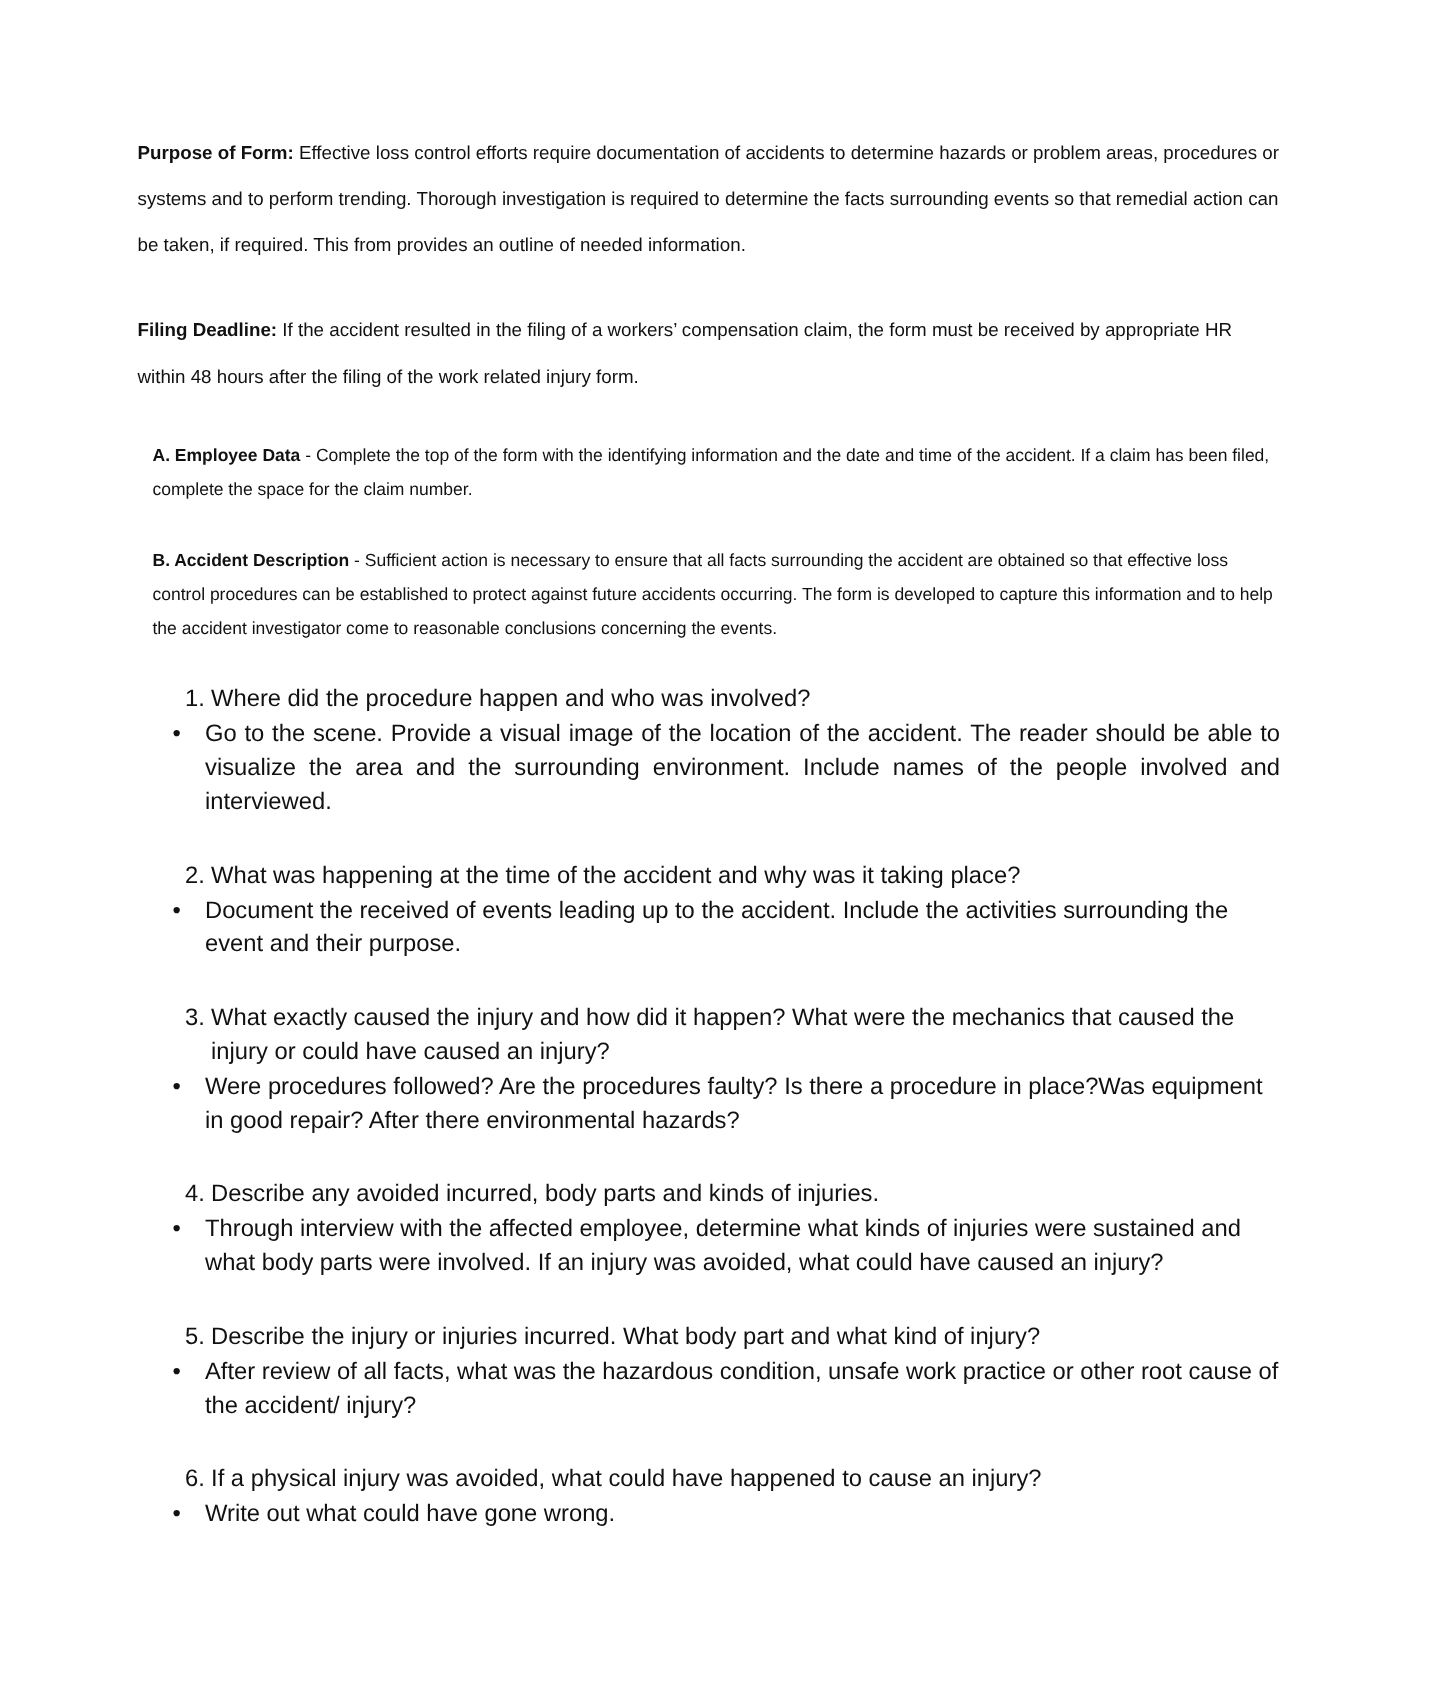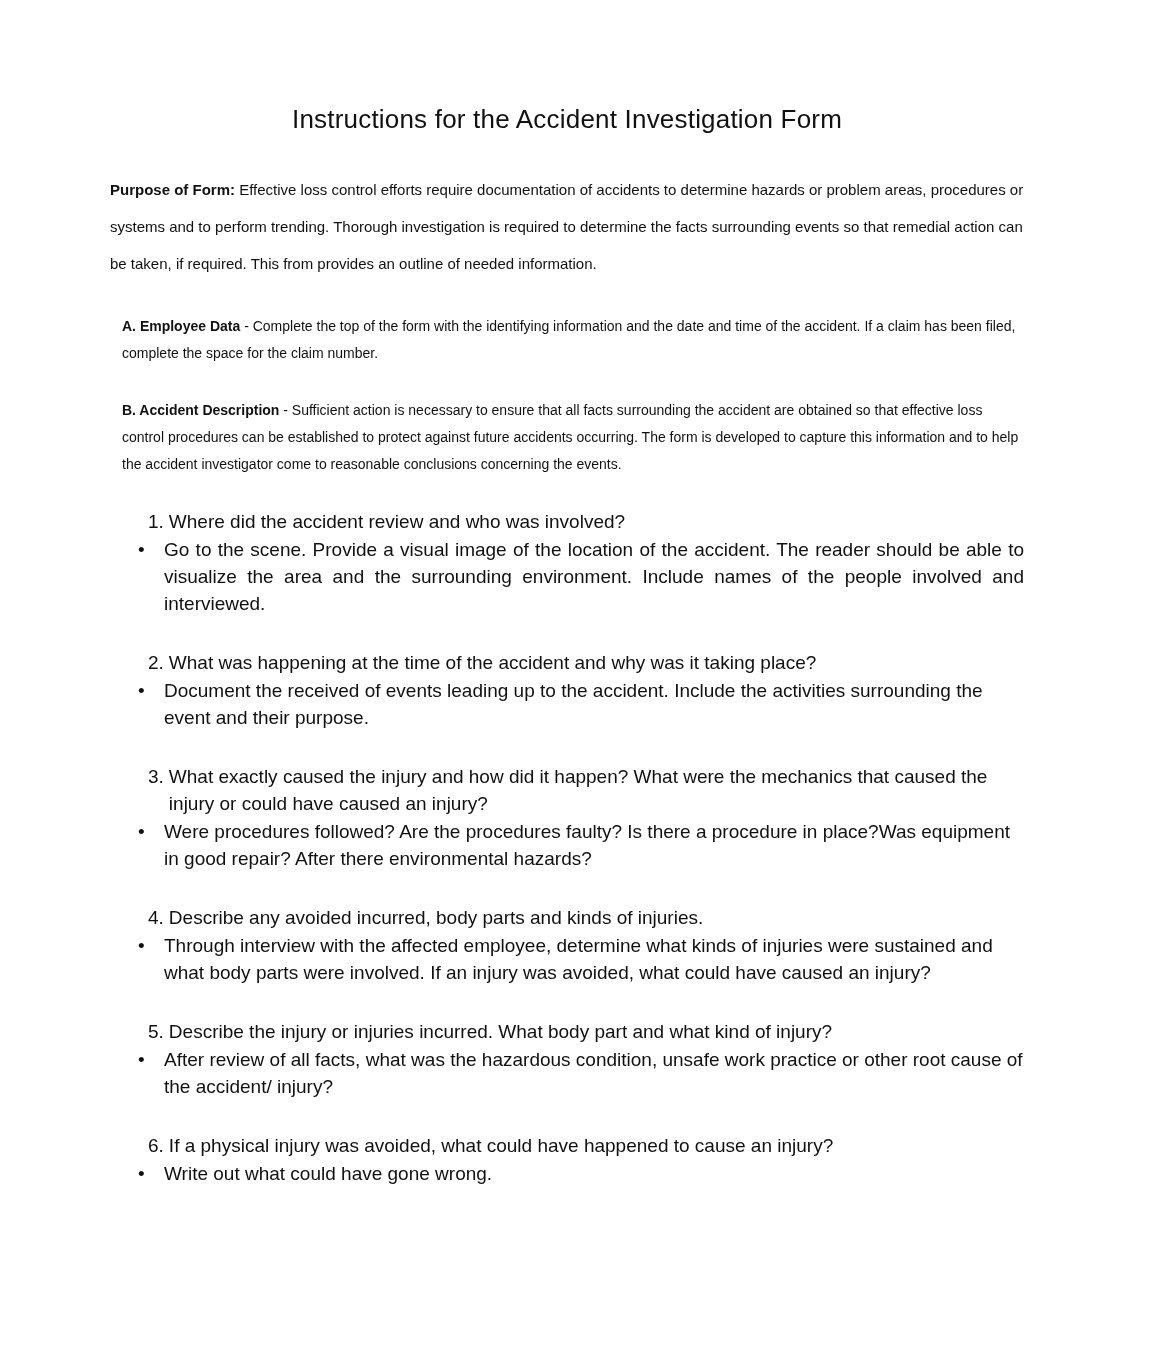--- a/index.html
+++ b/index.html
@@ -81,36 +81,36 @@
   }
   .bullet-text.justified {
     text-align: justify;
   }
 </style>
 </head>
 <body>
 
 <div class="page">
 
-  <h1 class="doc-title">Instructions for the Accident Investigation Form</h1>
 
   <p class="para"><span class="bold">Purpose of Form:</span><span> Effective loss control efforts require documentation of accidents to determine hazards or problem areas, procedures or systems and to perform trending. Thorough investigation is required to determine the facts surrounding events so that remedial action can be taken, if required. This from provides an outline of needed information.</span></p>
 
+  <p class="para"><span class="bold">Filing Deadline:</span><span> If the accident resulted in the filing of a workers’ compensation claim, the form must be received by appropriate HR within 48 hours after the filing of the work related injury form.</span></p>
 
 
   <p class="lettered-section"><span class="bold">A. Employee Data</span><span> - Complete the top of the form with the identifying information and the date and time of the accident. If a claim has been filed, complete the space for the claim number.</span></p>
 
   <p class="lettered-section"><span class="bold">B. Accident Description</span><span> - Sufficient action is necessary to ensure that all facts surrounding the accident are obtained so that effective loss control procedures can be established to protect against future accidents occurring. The form is developed to capture this information and to help the accident investigator come to reasonable conclusions concerning the events.</span></p>
 
   <div class="items">
 
     <div class="item">
       <div class="question-row">
         <span class="question-num">1.</span>
-        <span class="question-text">Where did the accident review and who was involved?</span>
+        <span class="question-text">Where did the procedure happen and who was involved?</span>
       </div>
       <div class="bullet-row">
         <span class="bullet-marker">•</span>
         <span class="bullet-text justified">Go to the scene. Provide a visual image of the location of the accident. The reader should be able to visualize the area and the surrounding environment. Include names of the people involved and interviewed.</span>
       </div>
     </div>
 
     <div class="item">
       <div class="question-row">
         <span class="question-num">2.</span>

